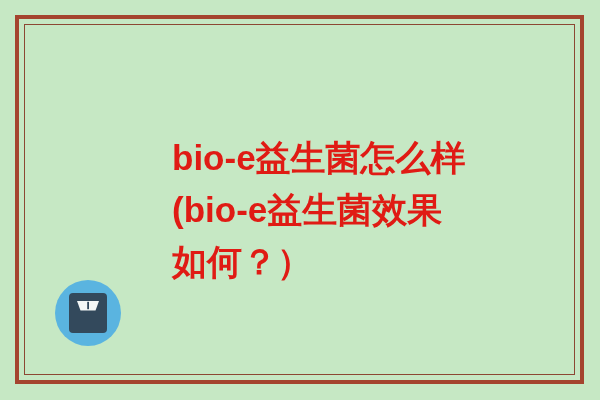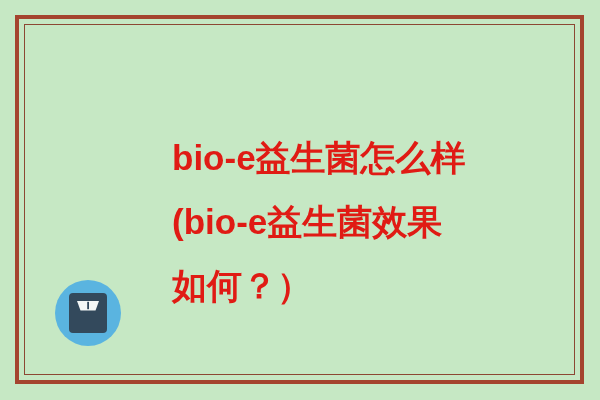--- a/index.html
+++ b/index.html
@@ -40,25 +40,25 @@
     bottom: 25px;
     border: 1px solid #8c4733;
     box-sizing: border-box;
     pointer-events: none;
   }
 
   
   .headline {
     position: absolute;
     left: 172px;
-    top: 126px;
+    top: 132px;
     width: 300px;
     color: #e01b14;
     font-size: 35px;
-    line-height: 64px;
+    line-height: 52px;
     font-weight: bold;
     letter-spacing: 0px;
     white-space: pre-line;
     text-align: left;
   }
 
   
   .icon-badge {
     position: absolute;
     left: 55px;

